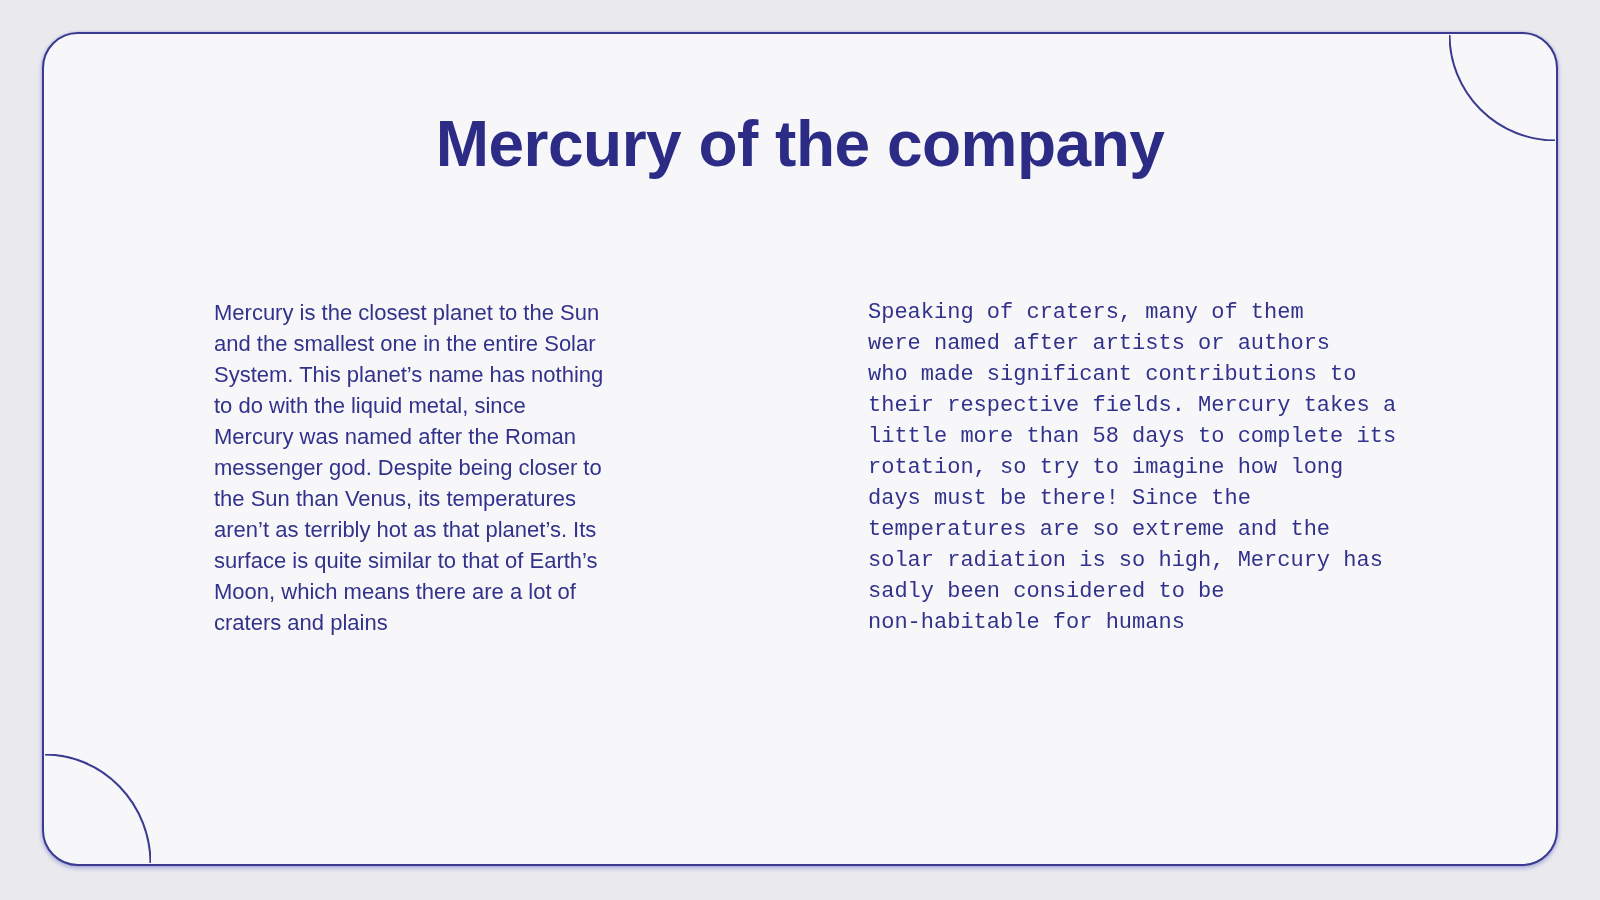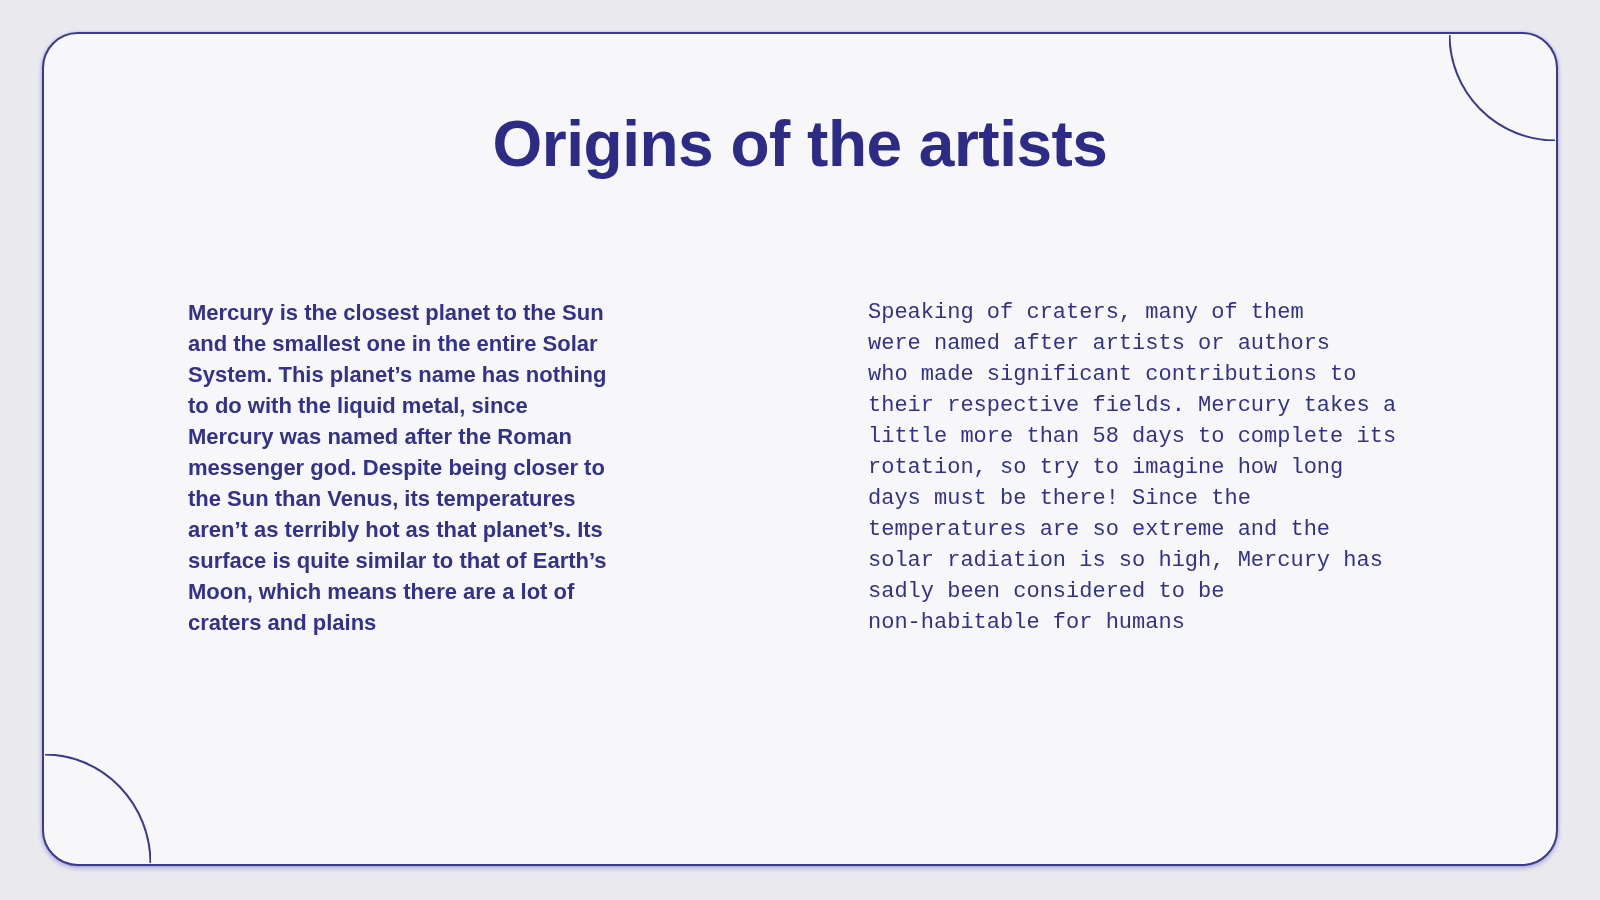--- a/index.html
+++ b/index.html
@@ -64,42 +64,42 @@
   }
   .body-col {
     position: absolute;
     top: 263px;
     width: 600px;
     font-size: 22px;
     line-height: 31px;
     color: #32328c;
     white-space: pre-line;
   }
-  .body-col.col-left  { left: 144px; font-weight: bold; }
+  .body-col.col-left  { left: 170px; }
   .body-col.col-right { left: 824px; font-family: Liberation Mono, monospace; }
 </style>
 </head>
 <body>
 
 <div class="stage">
   <div class="card">
 
     <div class="corner-arc top-right">
       <svg viewBox="0 0 107 107" xmlns="http://www.w3.org/2000/svg">
         <path d="M 0.5 1 A 106 106 0 0 0 106 106.5" fill="none" stroke="#3a3a90" stroke-width="2"></path>
       </svg>
     </div>
 
     <div class="corner-arc bottom-left">
       <svg viewBox="0 0 107 110" xmlns="http://www.w3.org/2000/svg">
         <path d="M 1 0.5 A 106 109 0 0 1 106.5 109" fill="none" stroke="#3a3a90" stroke-width="2"></path>
       </svg>
     </div>
 
-    <h1 class="slide-title">Origins of the artists</h1>
+    <h1 class="slide-title">Mercury of the company</h1>
 
     <div class="body-col col-left">Mercury is the closest planet to the Sun
 and the smallest one in the entire Solar
 System. This planet’s name has nothing
 to do with the liquid metal, since
 Mercury was named after the Roman
 messenger god. Despite being closer to
 the Sun than Venus, its temperatures
 aren’t as terribly hot as that planet’s. Its
 surface is quite similar to that of Earth’s

